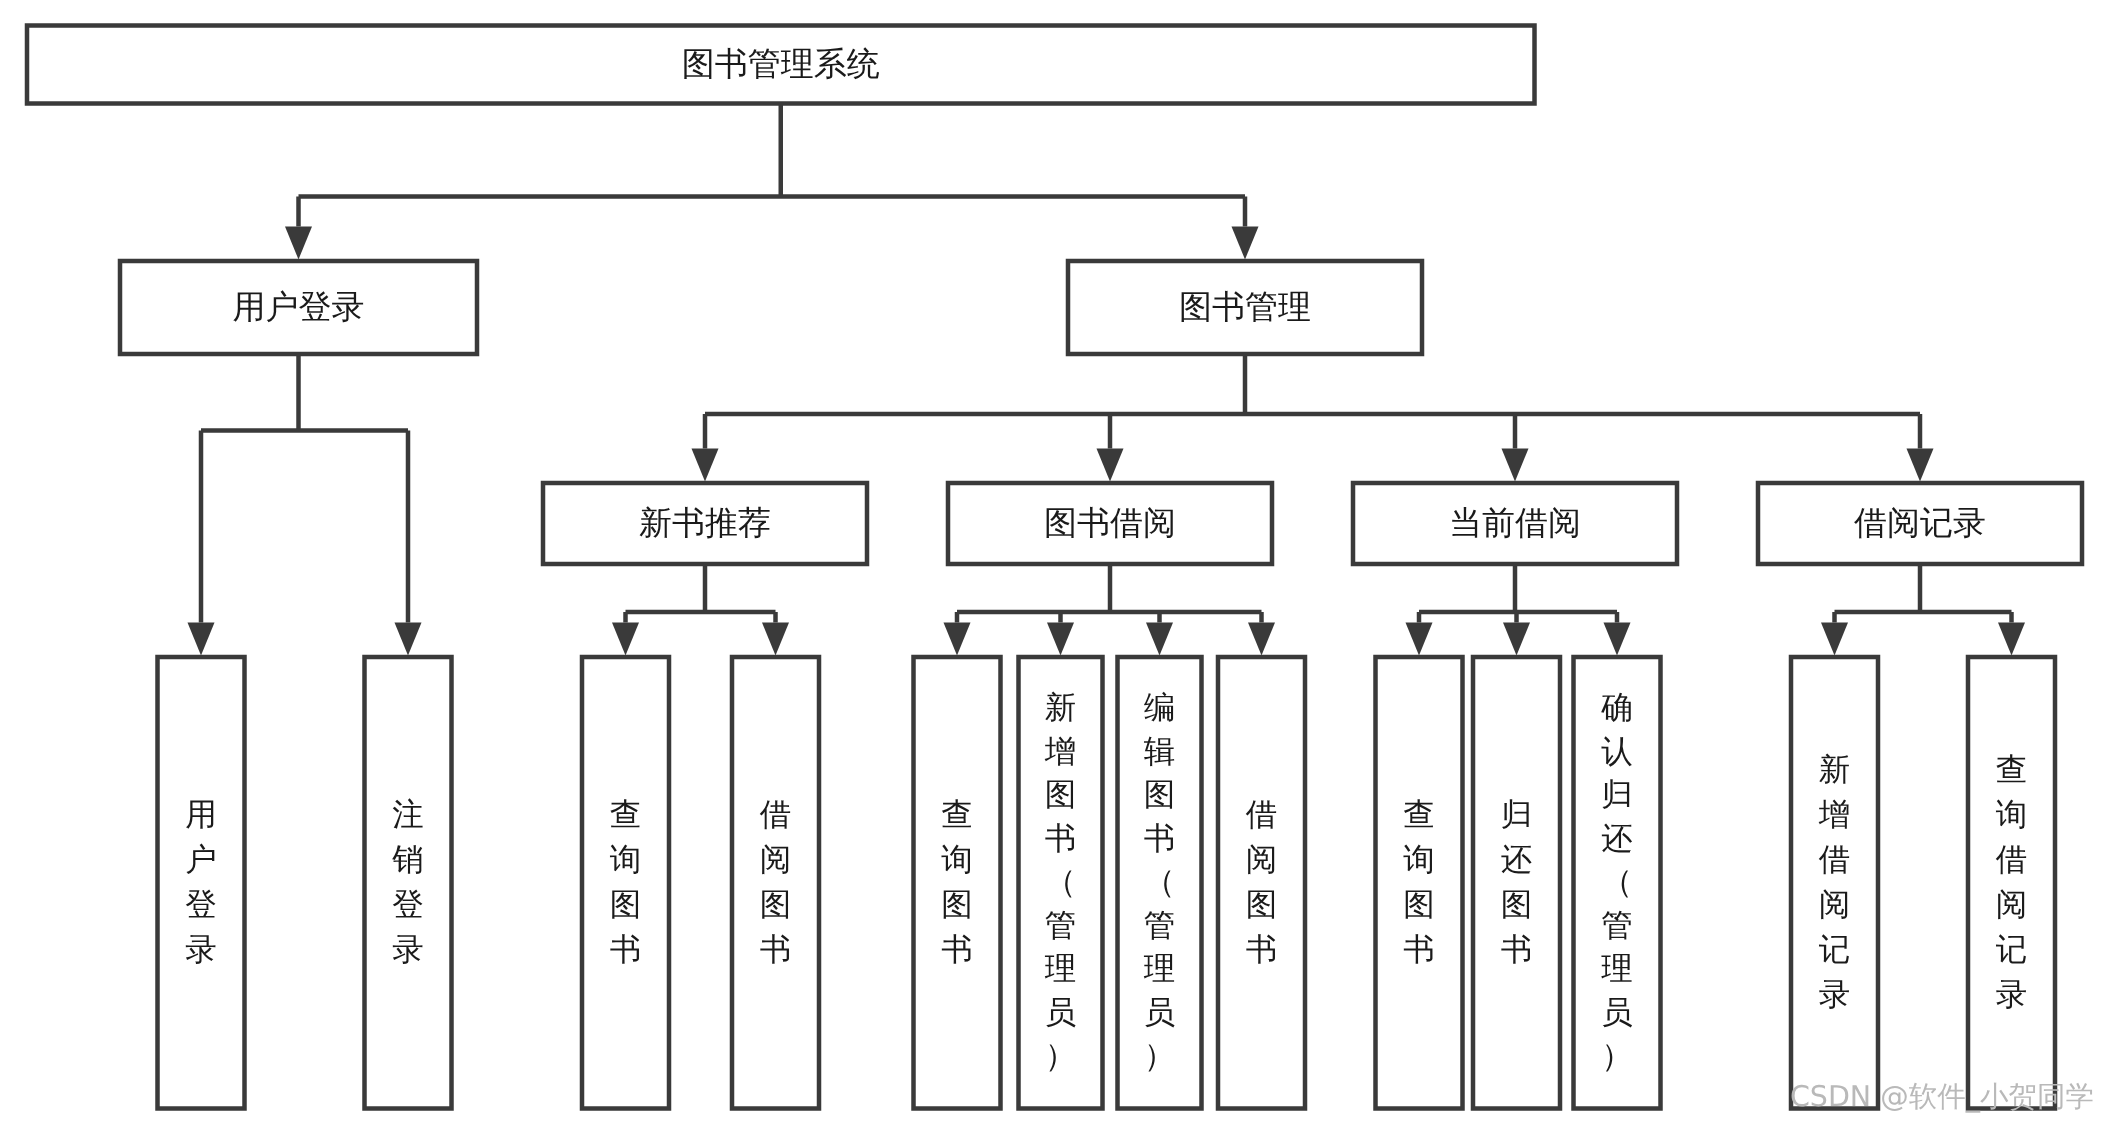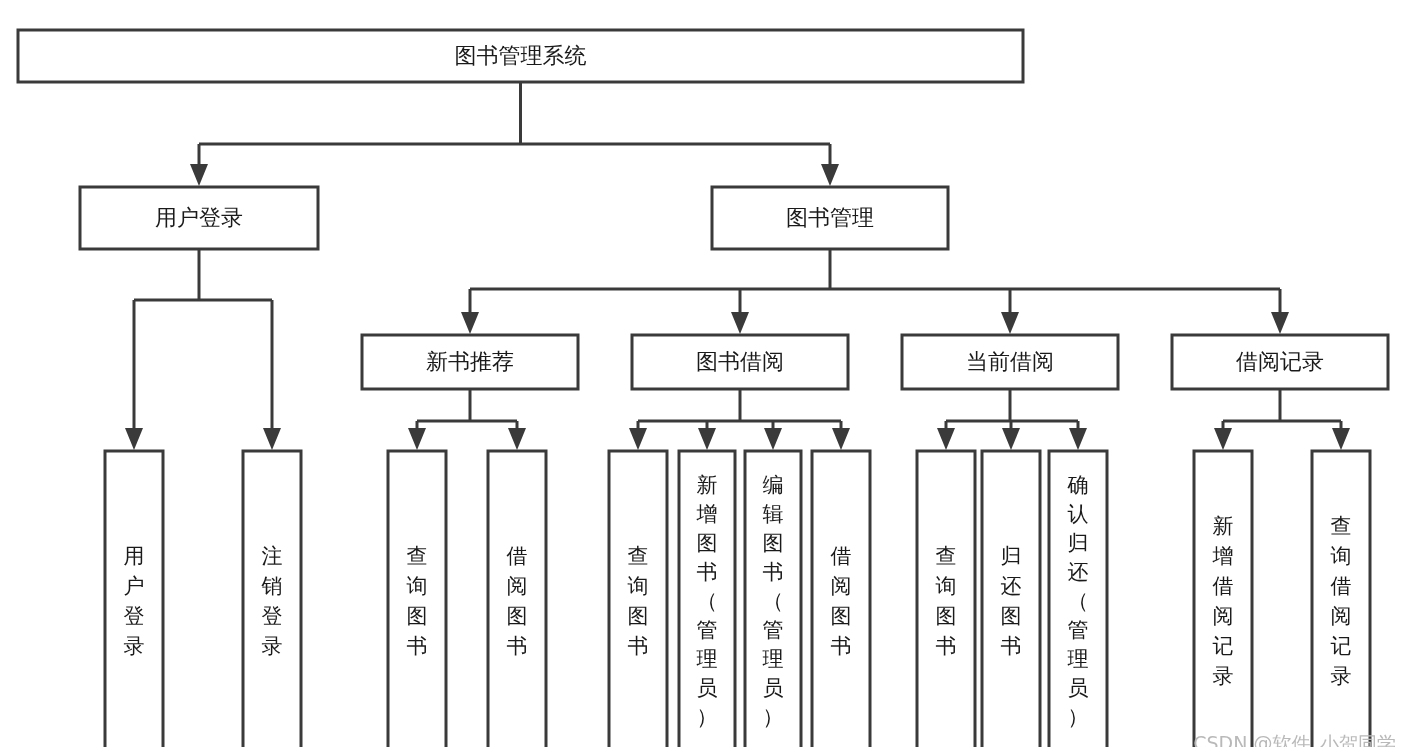--- a/index.html
+++ b/index.html
@@ -9,21 +9,21 @@
   }
   body {
     width: 1405px;
     height: 747px;
     font-family: "DejaVu Sans", "Liberation Sans", sans-serif;
     overflow: hidden;
     position: relative;
   }
   #diagram-root {
     position: absolute;
-    top: 17px; left: 0;
+    top: 4px; left: 0;
     width: 1405px;
     height: 702px;
   }
   svg.chart-svg {
     display: block;
     width: 1405px;
     height: 747px;
   }
   .node-rect {
     fill: #ffffff;

